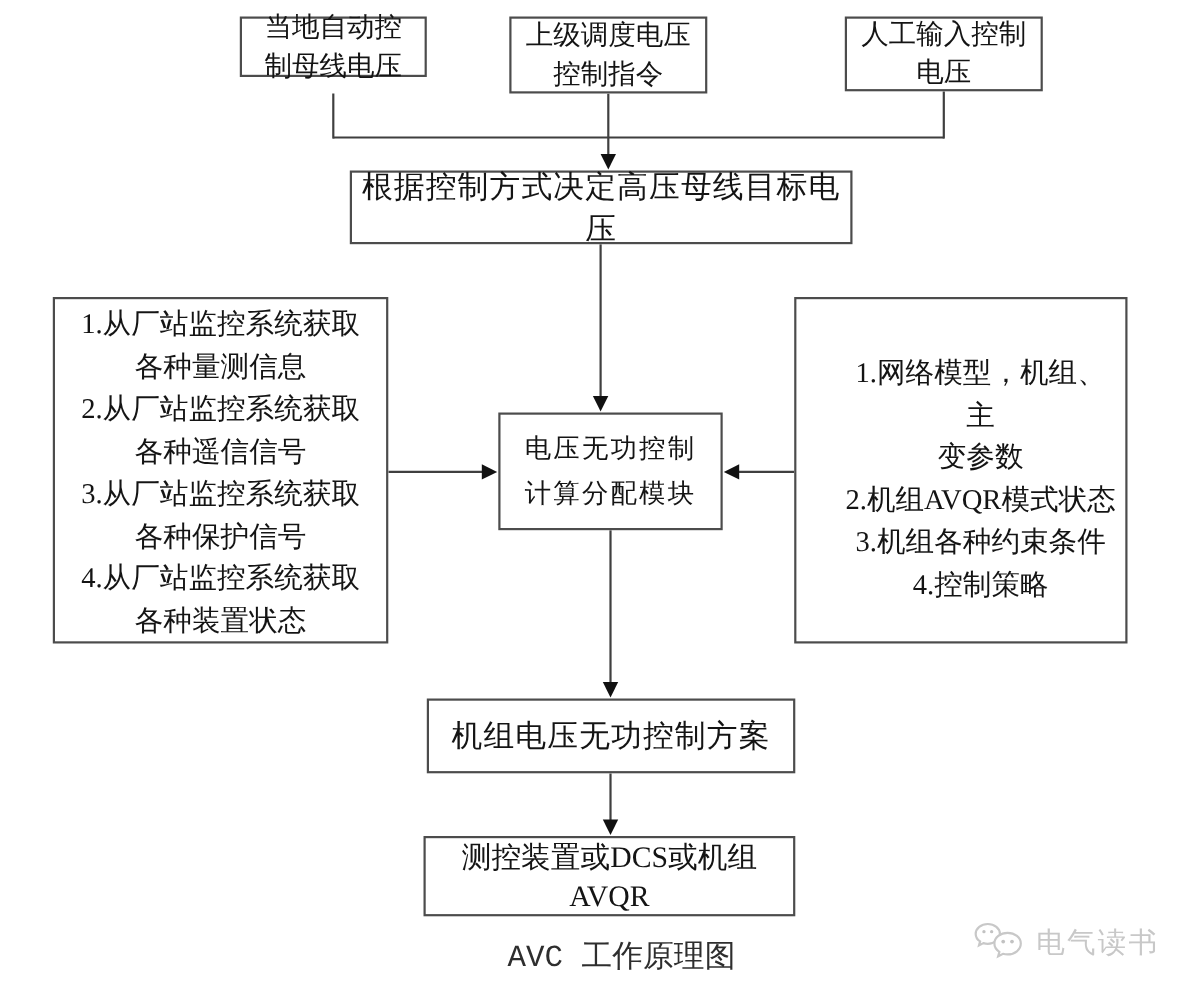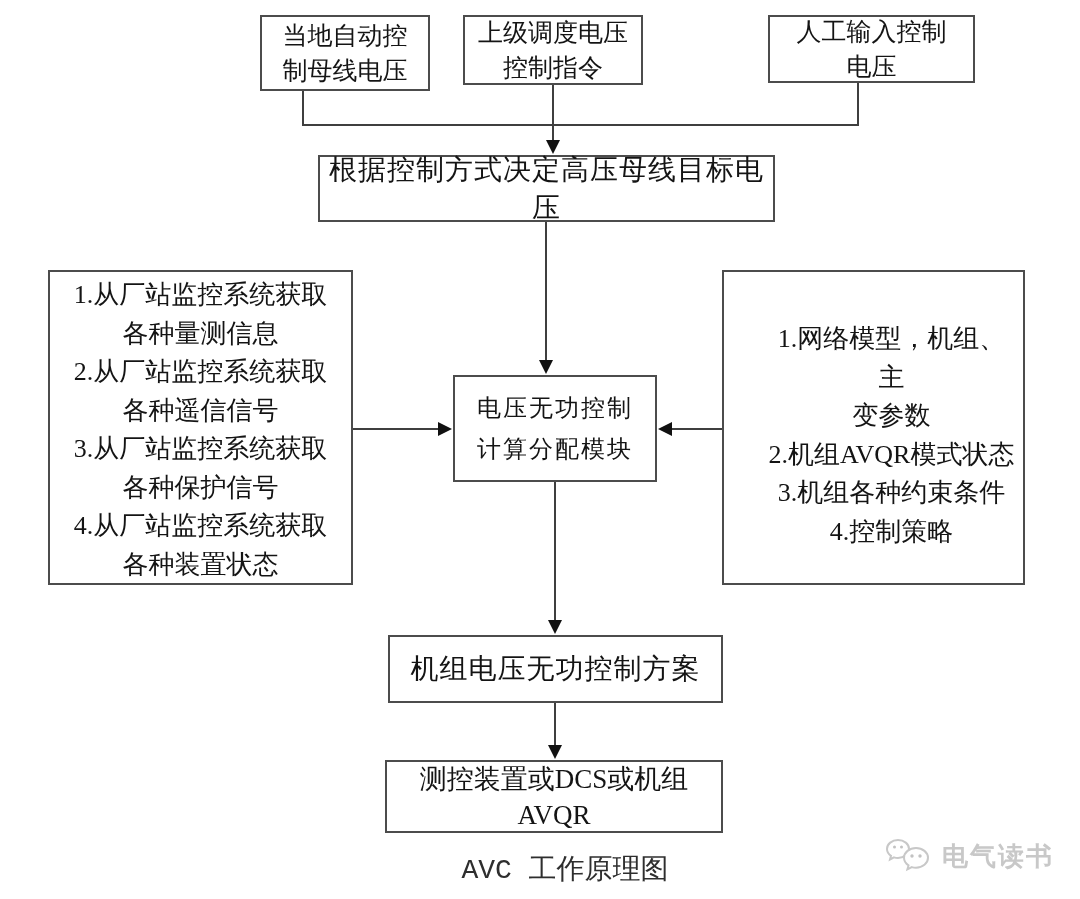--- a/index.html
+++ b/index.html
@@ -53,21 +53,21 @@
     text-align: center;
   }
   .watermark {
     position: absolute;
     z-index: 1;
     display: flex;
     align-items: center;
     gap: 10px;
     color: #c8c8c8;
     font-family: "Liberation Sans", "DejaVu Sans", sans-serif;
-    font-weight: bold;
+    font-weight: normal;
     font-size: 26px;
     letter-spacing: 2px;
     text-shadow: 1px 1px 0 #ffffff;
   }
 </style>
 </head>
 <body>
 
 <div id="stage">
 
@@ -95,31 +95,31 @@
     <g fill="#111111" stroke="none">
       <polygon points="546,140 560,140 553,154"></polygon>
       <polygon points="539,360 553,360 546,374"></polygon>
       <polygon points="438,422 438,436 452,429"></polygon>
       <polygon points="672,422 672,436 658,429"></polygon>
       <polygon points="548,620 562,620 555,634"></polygon>
       <polygon points="548,745 562,745 555,759"></polygon>
     </g>
   </svg>
 
-  <div class="box top-box center-text" style="left:218px; top:15px; width:170px; height:76px;margin-left:42px;">
+  <div class="box top-box center-text" style="left:218px; top:15px; width:170px; height:55px;">
     <div>当地自动控</div>
     <div>制母线电压</div>
   </div>
 
   <div class="box top-box center-text" style="left:463px; top:15px; width:180px; height:70px;">
     <div>上级调度电压</div>
     <div>控制指令</div>
   </div>
 
-  <div class="box top-box center-text" style="left:768px; top:15px; width:207px; height:68px;">
+  <div class="box top-box center-text" style="left:768px; top:15px; width:180px; height:68px;">
     <div>人工输入控制</div>
     <div>电压</div>
   </div>
 
   <div class="box target-box center-text" style="left:318px; top:155px; width:457px; height:67px;">
     <div>根据控制方式决定高压母线目标电压</div>
   </div>
 
   <div class="box list-box" style="left:48px; top:270px; width:305px; height:315px;">
     <div>1.从厂站监控系统获取</div>

